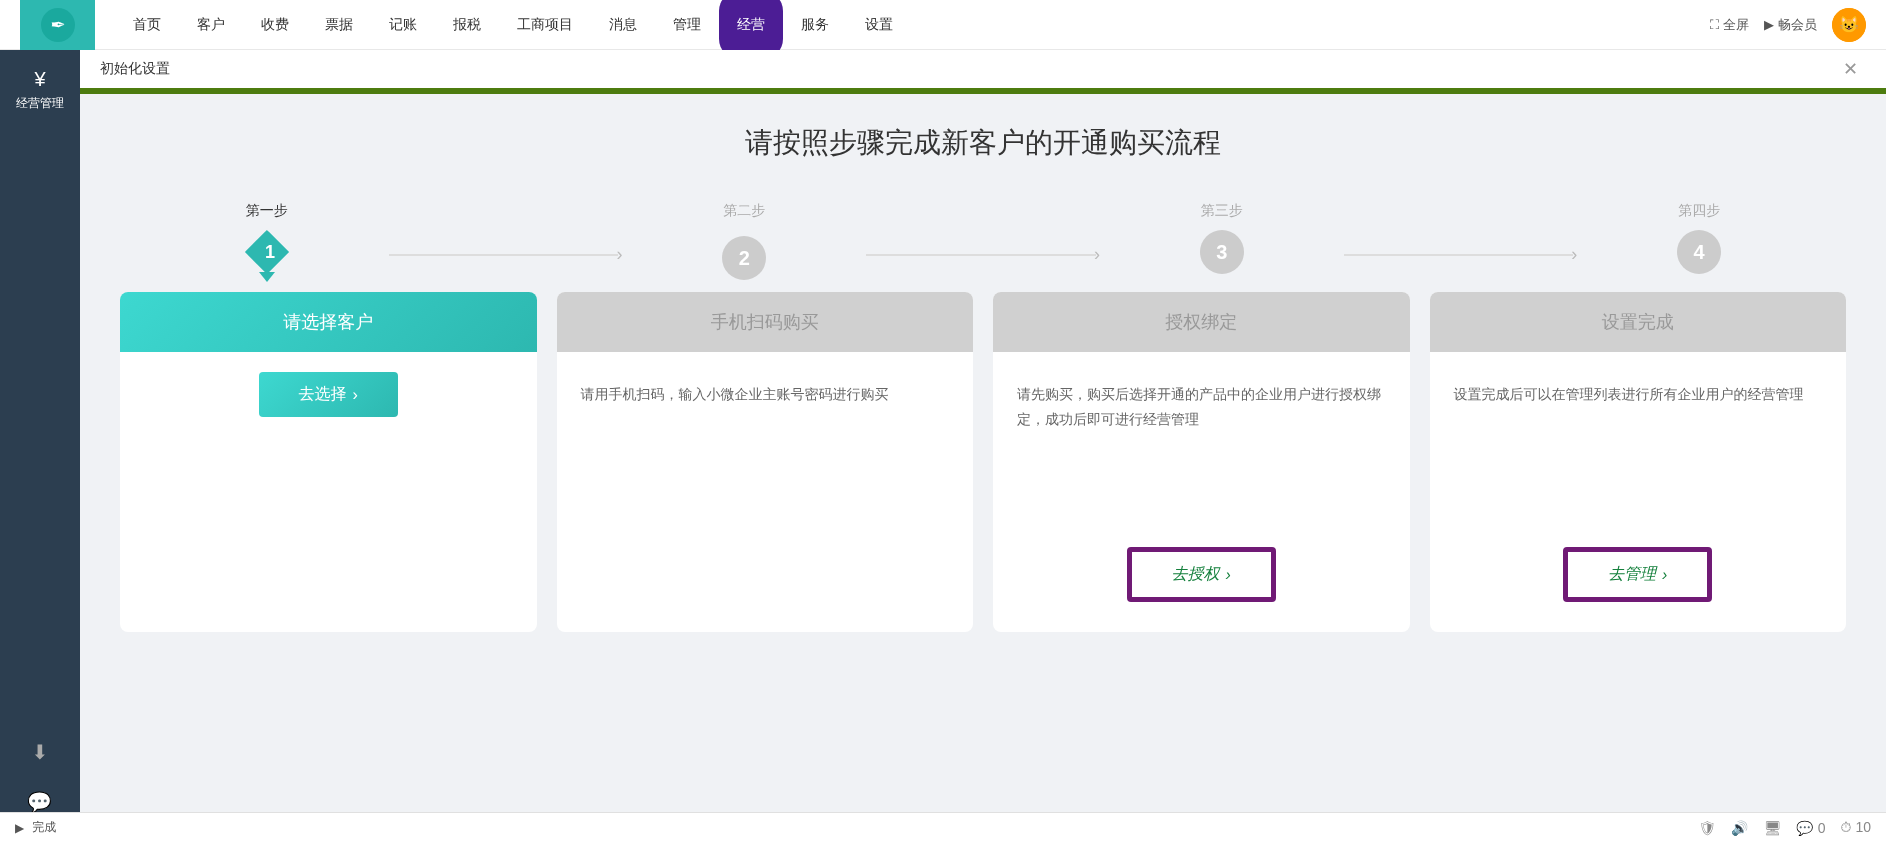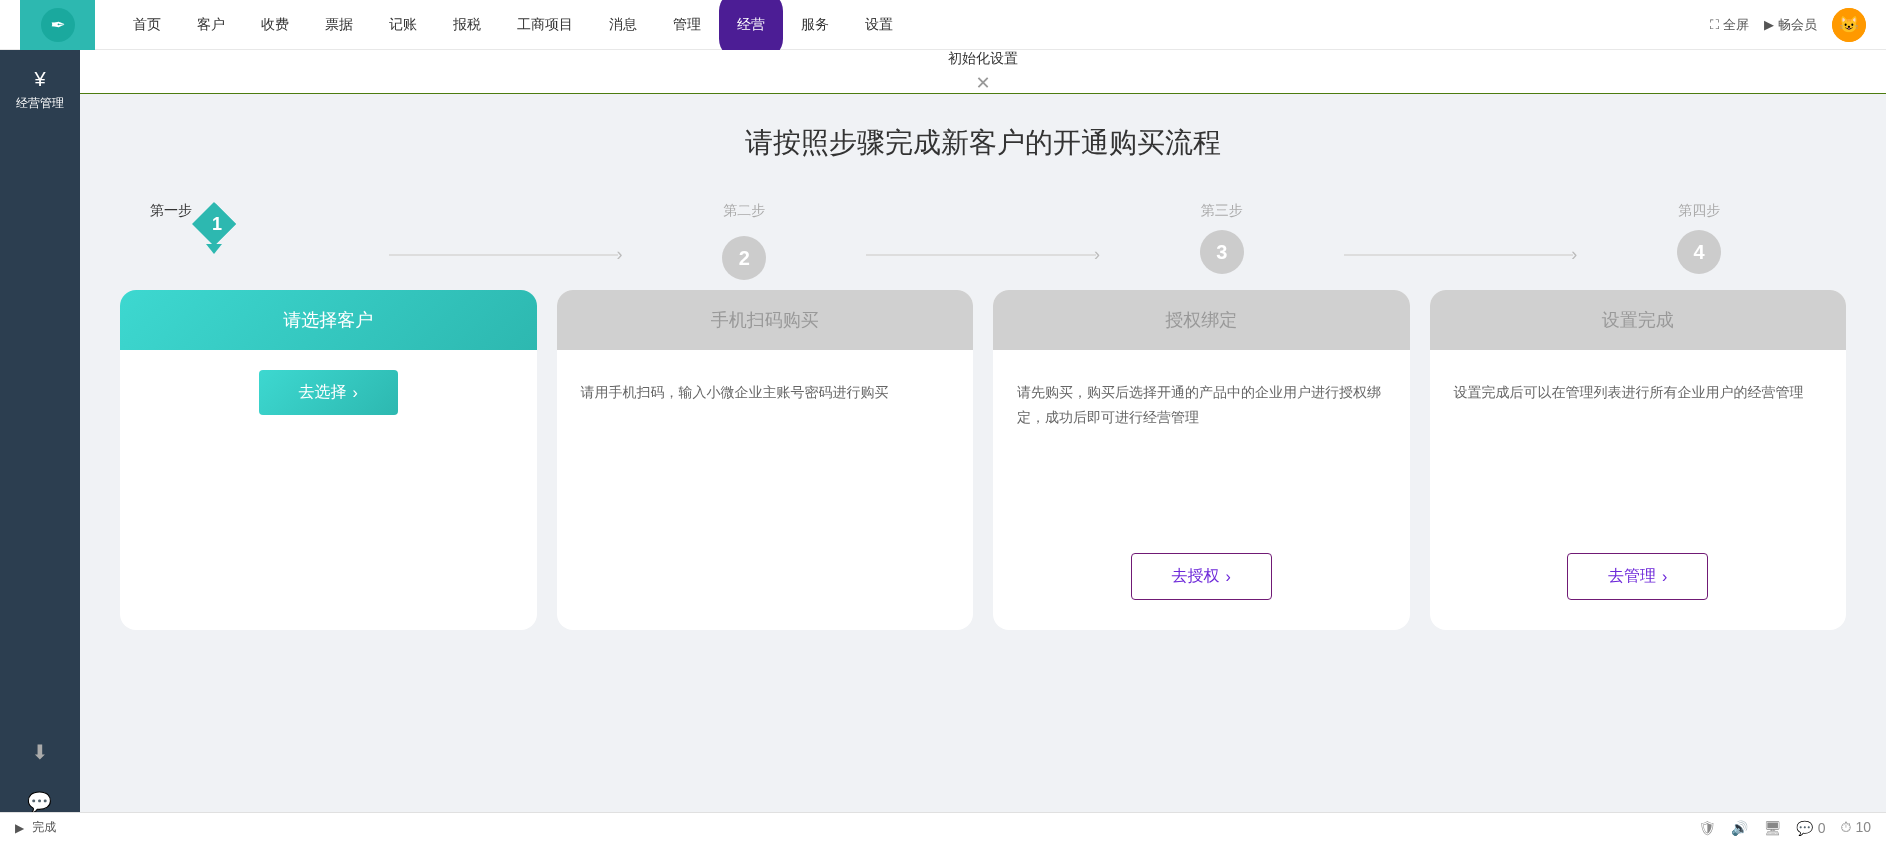--- a/index.html
+++ b/index.html
@@ -130,22 +130,21 @@
       overflow: auto;
       position: relative;
     }
     .page-header {
       background: #fff;
       padding: 0 20px;
       height: 44px;
       display: flex;
       align-items: center;
       justify-content: space-between;
-      border-bottom: 1px solid #4d7c0f;
-      flex-direction: column;
+      border-bottom: 6px solid #4d7c0f;
     }
     .page-title {
       font-size: 14px;
       color: #333;
     }
     .close-btn {
       font-size: 18px;
       color: #999;
       cursor: pointer;
       padding: 4px 8px;
@@ -165,21 +164,21 @@
 
     
     .cards-row {
       display: flex;
       gap: 20px;
       margin-top: 10px;
     }
     .step-card {
       flex: 1;
       background: #fff;
-      border-radius: 16px;
+      border-radius: 8px;
       overflow: hidden;
       min-height: 340px;
       display: flex;
       flex-direction: column;
     }
     .card-header {
       padding: 18px;
       text-align: center;
       font-size: 18px;
       color: #fff;
@@ -212,22 +211,23 @@
       display: flex;
       align-items: center;
       gap: 6px;
     }
     .card-btn.active-btn {
       background: linear-gradient(135deg, #3dd8d0, #2db8b0);
       color: #fff;
     }
     .card-btn.inactive-btn {
       background: #fff;
-      color: #6d28d9;
-      border: 1px solid #701a75;
+      color: #15803d;
+      border: 5px solid #701a75;
+      font-style: italic;
     }
 
     
     .status-bar {
       position: fixed;
       bottom: 0;
       left: 0;
       right: 0;
       height: 30px;
       background: #fff;
@@ -316,21 +316,21 @@
     <div class="page-header">
       <span class="page-title">初始化设置</span>
       <span class="close-btn">✕</span>
     </div>
 
     <div class="process-area">
       <div class="process-heading">请按照步骤完成新客户的开通购买流程</div>
 
       <div style="display:flex; align-items:flex-start; justify-content: space-between; padding: 0 30px; margin-bottom: 0;">
 
-        <div style="display:flex; align-items:flex-start; flex:1;">
+        <div style="display:flex; flex-direction:column; align-items:center; flex:1;">
           <span style="font-size:14px; color:#333; margin-bottom:10px;">第一步</span>
           <div style="display:flex; flex-direction:column; align-items:center;">
             <div style="width:44px; height:44px; background:#2db8b0; border-radius:50%; display:flex; align-items:center; justify-content:center; color:#fff; font-size:20px; font-weight:bold; clip-path: polygon(50% 0%, 100% 50%, 50% 100%, 0% 50%); background:#2db8b0;">
 
               <svg width="50" height="50" style="position:relative;">
                   <polygon points="25,3 47,25 25,47 3,25" fill="#2db8b0"></polygon>
                   <text x="25" y="31" text-anchor="middle" fill="white" font-size="18" font-weight="bold">1</text>
                 </svg>
             </div>
             <div style="width:0;height:0;border-left:8px solid transparent;border-right:8px solid transparent;border-top:10px solid #2db8b0;margin-top:-2px;"></div>

